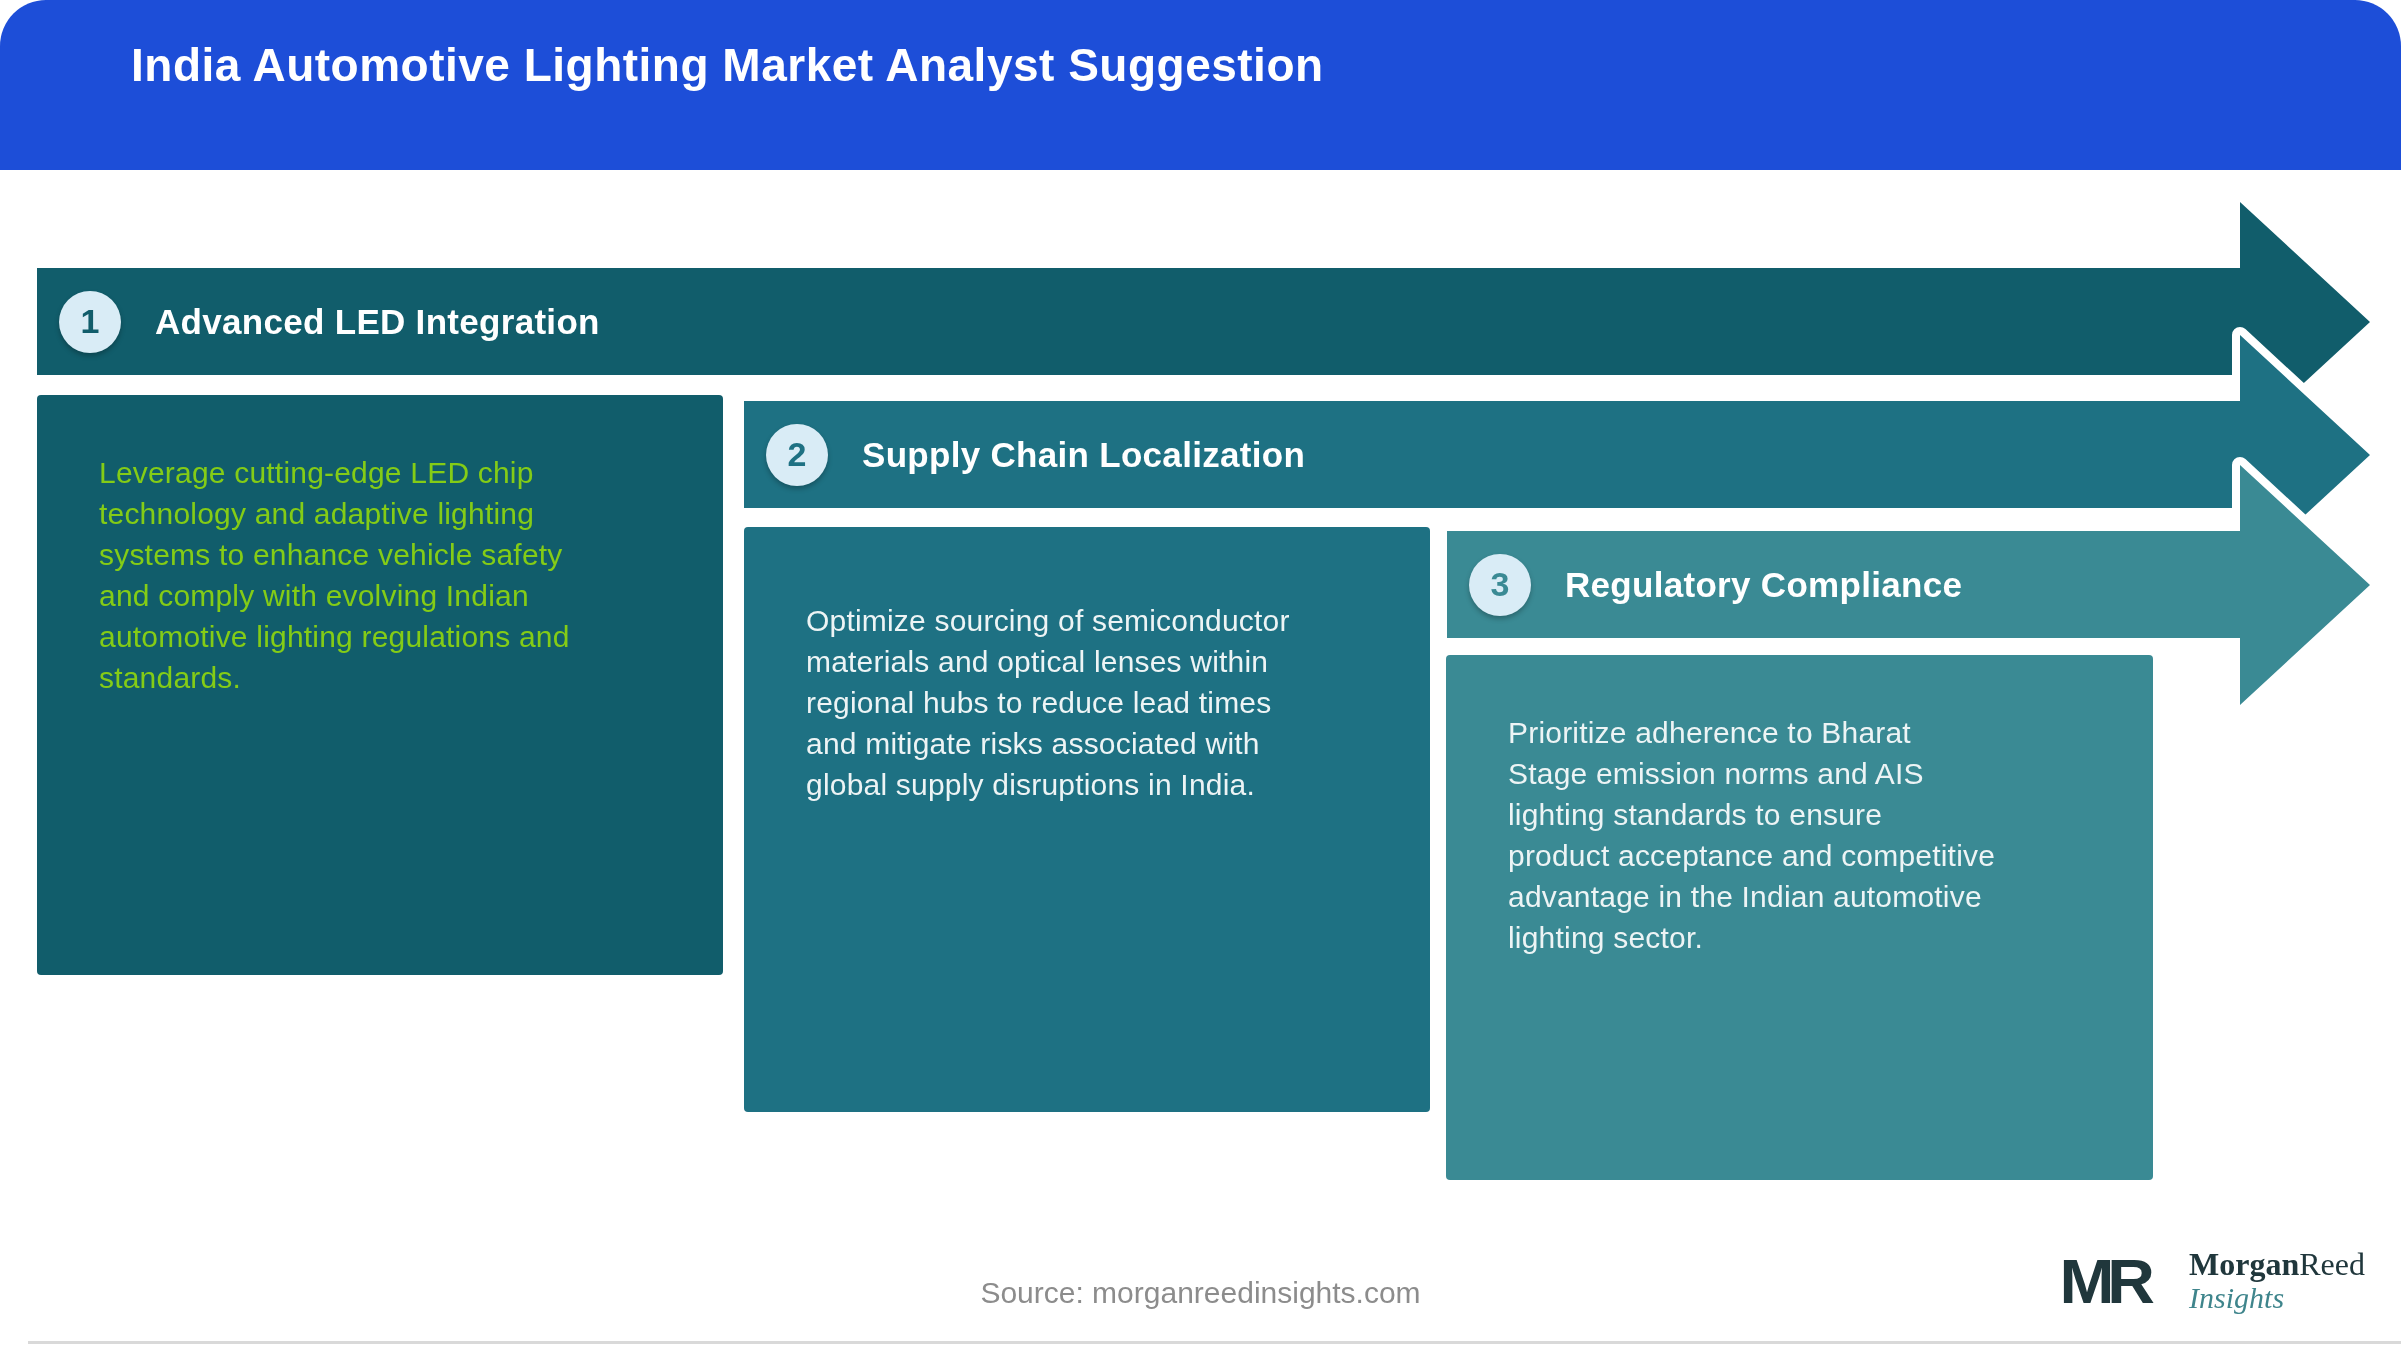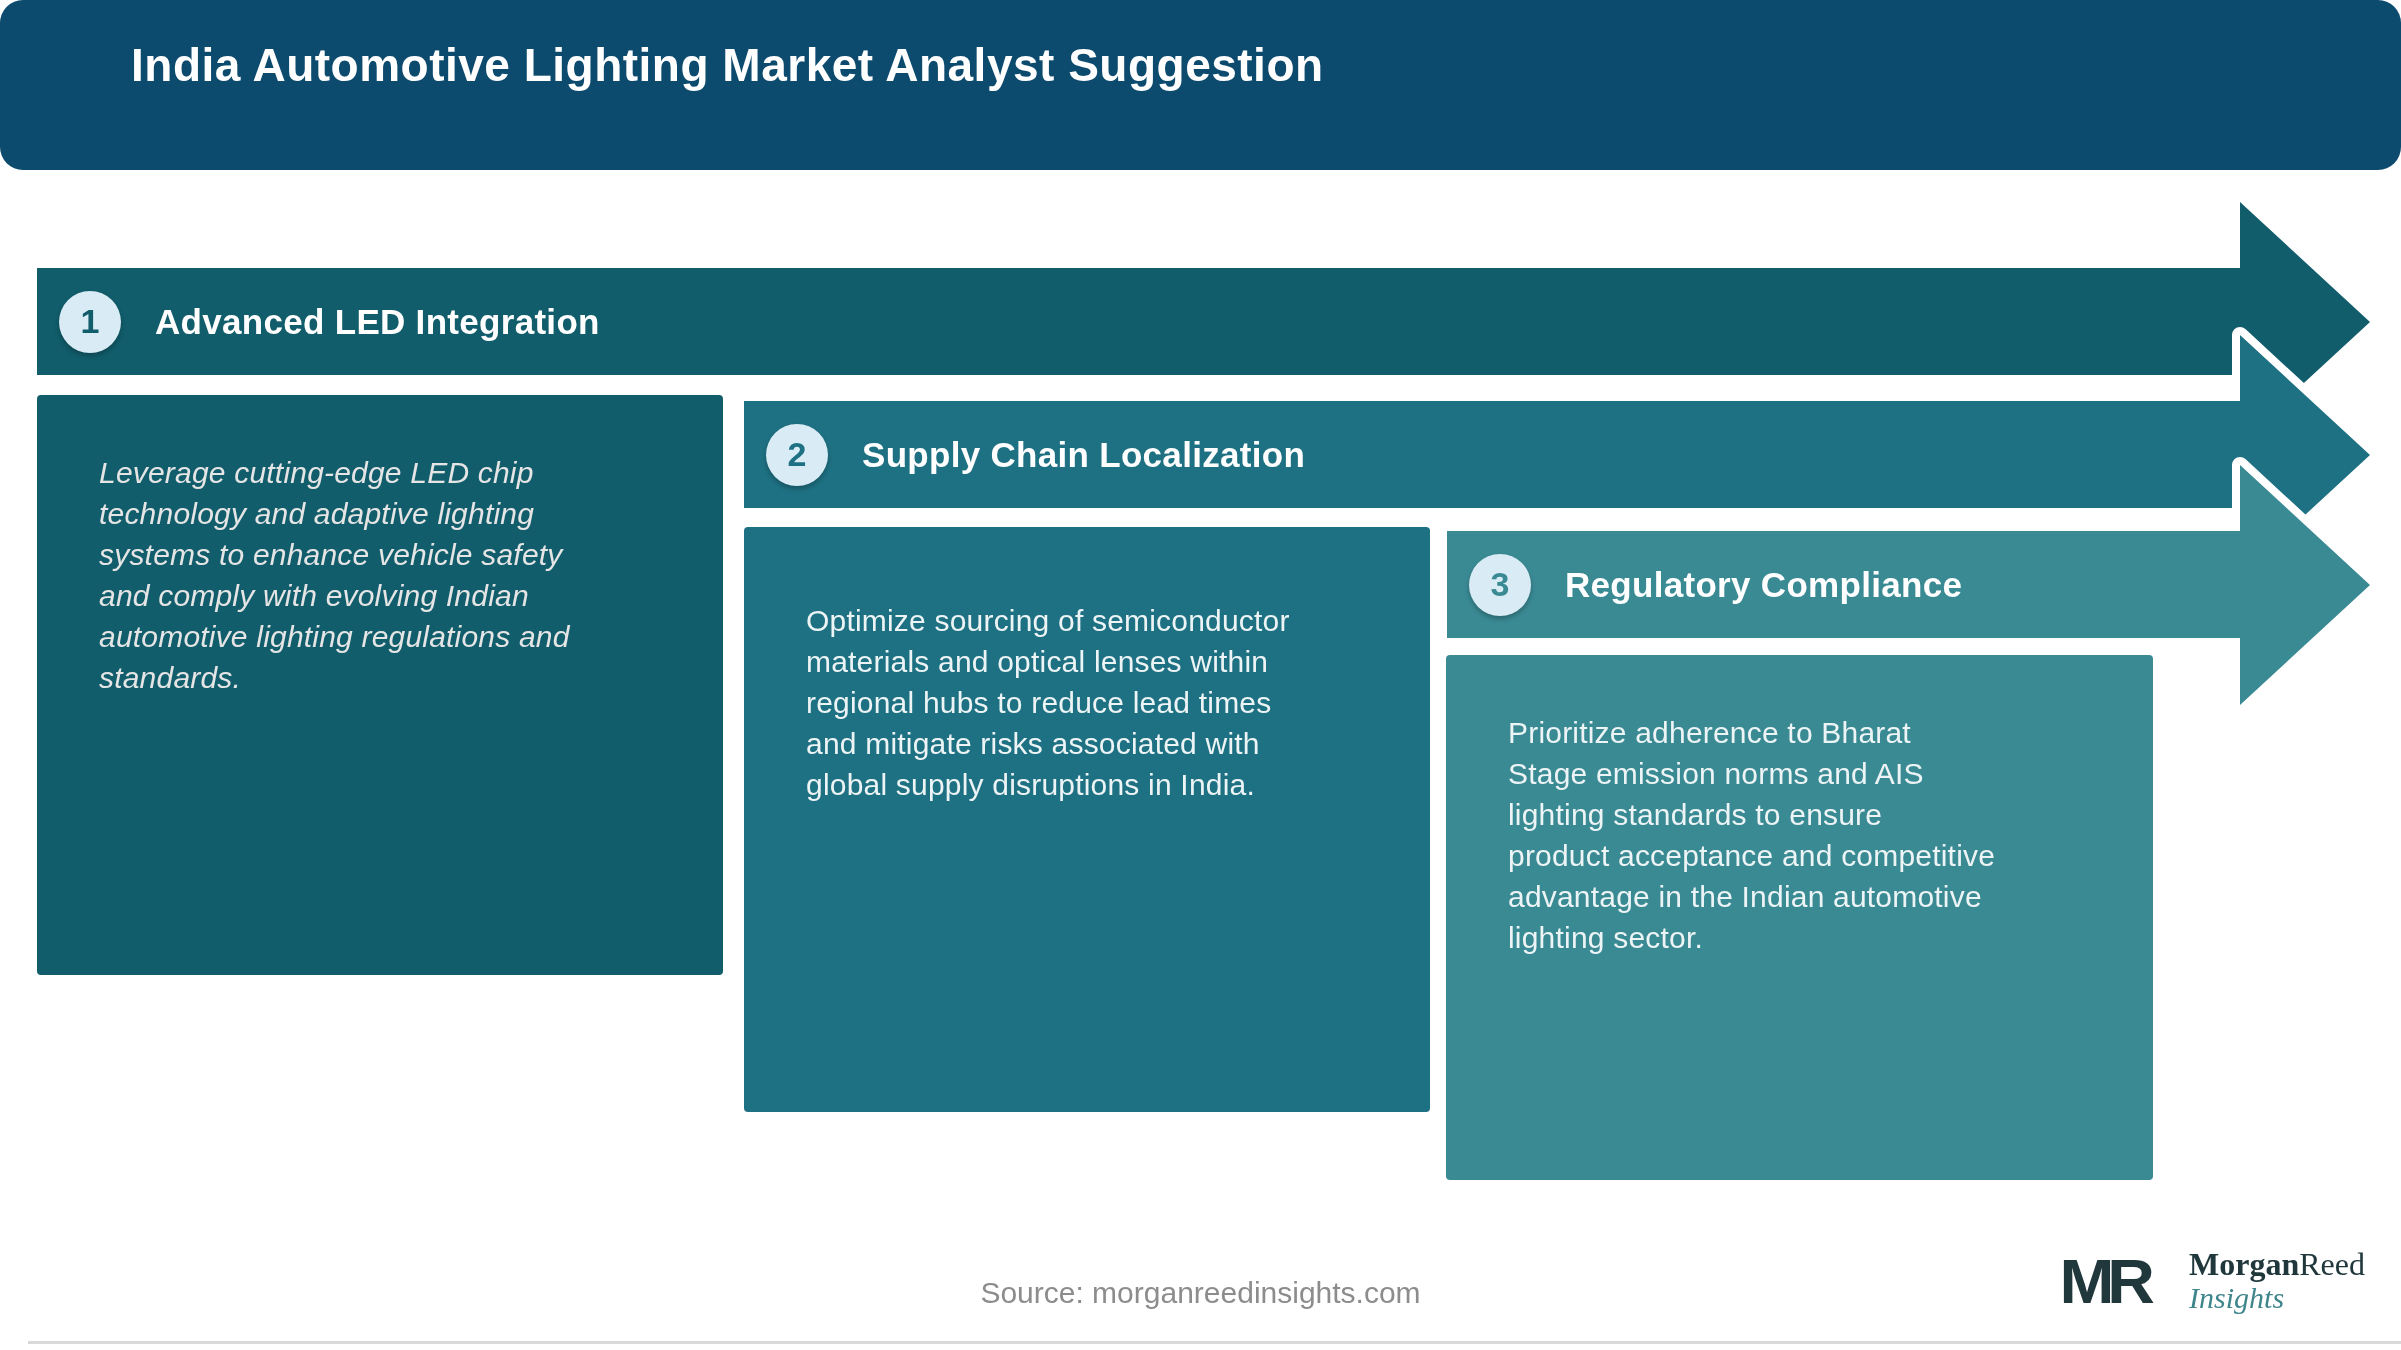--- a/index.html
+++ b/index.html
@@ -50,21 +50,21 @@
   .logo-tagline{font-size:30px;}
 
   .bottom-line{position:absolute;left:28px;top:1341px;width:2373px;height:3px;
                background:#d9d9d9;}
 </style>
 </head>
 <body>
 
 <div class="page" style="background: rgb(255, 255, 255);">
 
-  <header class="header" style="background: #0c4a6e; border-radius: 23px;">
+  <header class="header" style="background: #1d4ed8;">
     <h1 class="title">India Automotive Lighting Market Analyst Suggestion</h1>
   </header>
 
   <svg class="arrow arrow-1" viewBox="0 0 2333 240">
     <polygon points="0,66 2203,66 2203,0 2333,120 2203,240 2203,173 0,173" fill="#115d6b"></polygon>
   </svg>
   <svg class="arrow arrow-2" viewBox="0 0 1626 240">
     <polygon points="0,66 1496,66 1496,0 1626,120 1496,240 1496,173 0,173" fill="#1e7183"></polygon>
   </svg>
   <svg class="arrow arrow-3" viewBox="0 0 923 240">
@@ -80,21 +80,21 @@
     <div class="badge" style="background: rgb(217, 236, 246); color: rgb(30, 113, 131);">2</div>
     <div class="step-title">Supply Chain Localization</div>
   </div>
 
   <div class="step-row row-3">
     <div class="badge" style="background: rgb(217, 236, 246); color: rgb(58, 138, 148);">3</div>
     <div class="step-title">Regulatory Compliance</div>
   </div>
 
   <div class="desc-box box-1" style="background: rgb(17, 93, 107);">
-    <p class="desc" style="color: #e5e5e5; font-style: italic;">Leverage cutting-edge LED chip
+    <p class="desc" style="color: #84cc16;">Leverage cutting-edge LED chip
 technology and adaptive lighting
 systems to enhance vehicle safety
 and comply with evolving Indian
 automotive lighting regulations and
 standards.</p>
   </div>
 
   <div class="desc-box box-2" style="background: rgb(30, 113, 131);">
     <p class="desc" style="color: rgb(237, 244, 245); margin-top: 16px;">Optimize sourcing of semiconductor
 materials and optical lenses within

